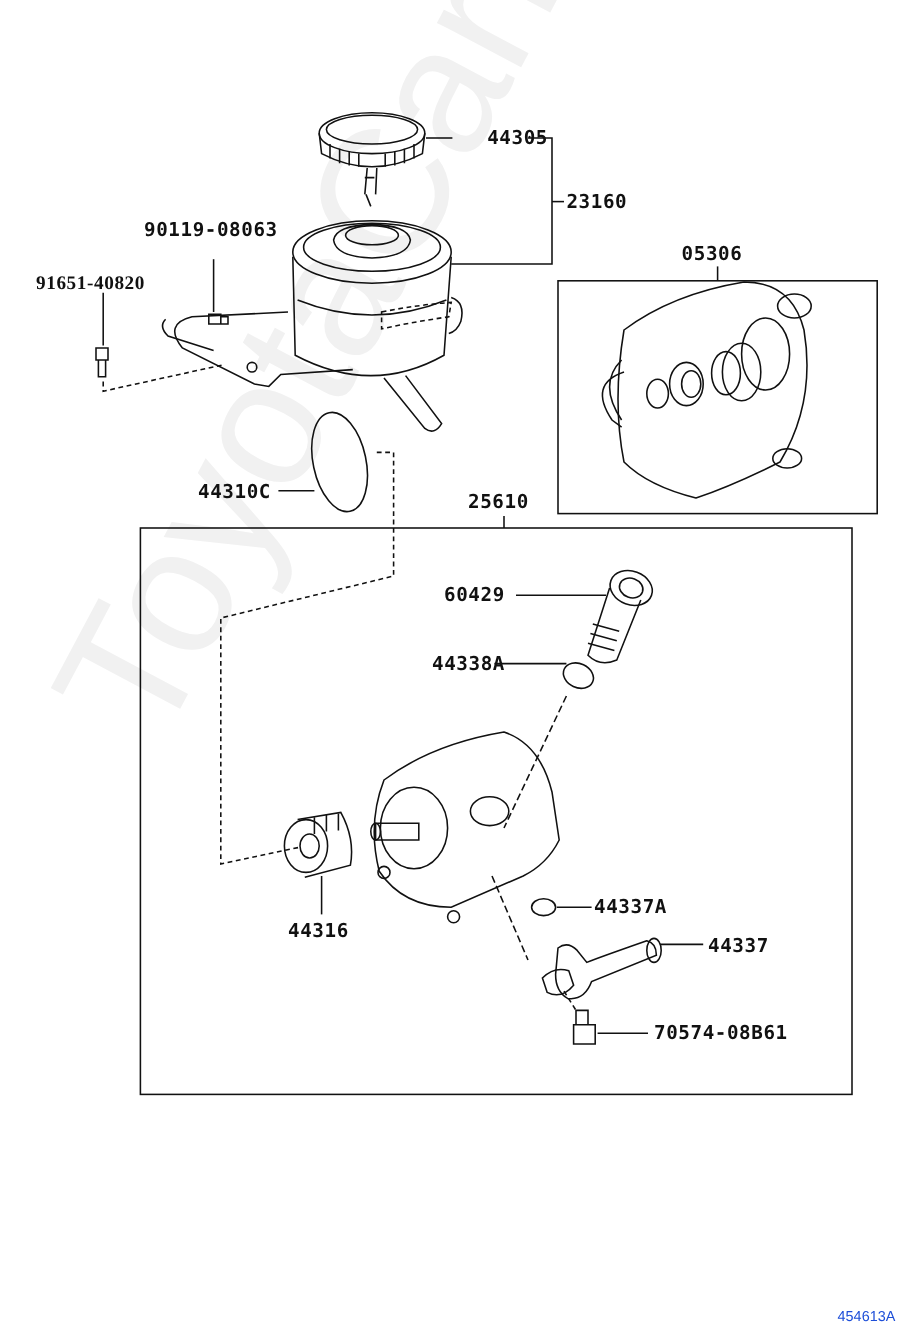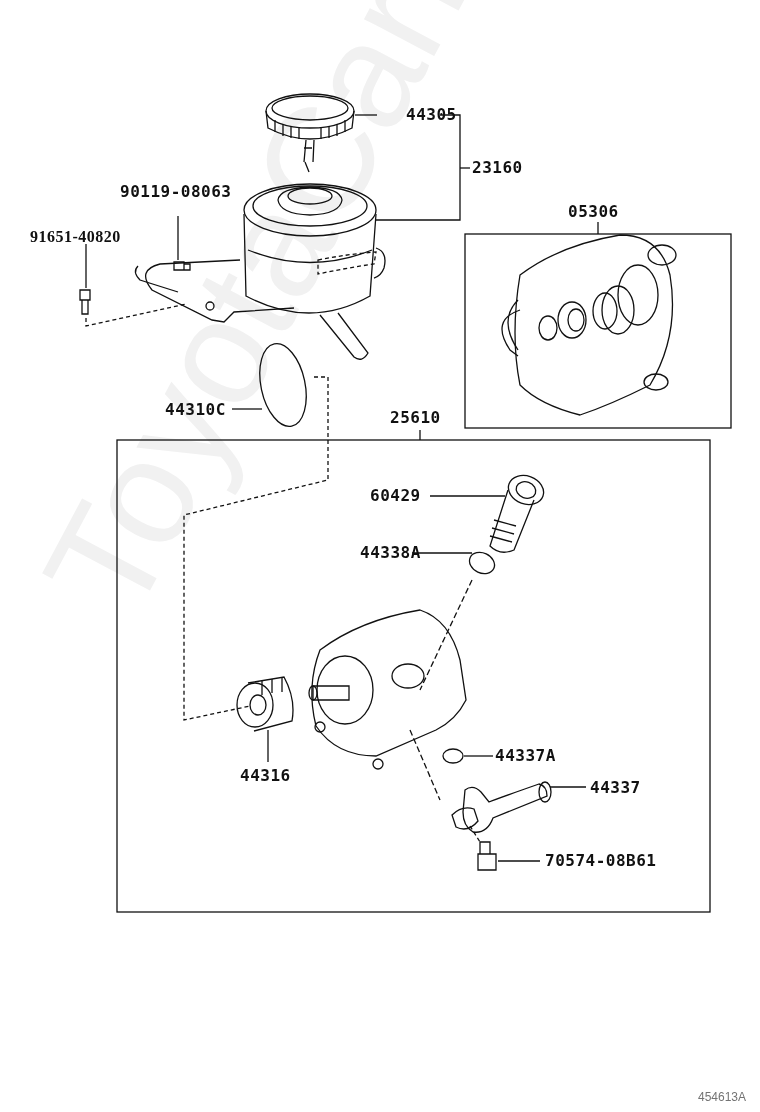--- a/index.html
+++ b/index.html
@@ -1,18 +1,18 @@
 <!DOCTYPE html>
 <html><head>
 <meta charset="utf-8">
 <style>
   html,body{margin:0;padding:0;background:#fff;}
   body{width:760px;height:1112px;position:relative;overflow:hidden;font-family:"DejaVu Sans Mono","Liberation Mono",monospace;}
   .lbl{position:absolute;font-family:"DejaVu Sans Mono","Liberation Mono",monospace;font-weight:bold;font-size:16px;color:#111;letter-spacing:0.5px;line-height:16px;white-space:nowrap;}
-  .ref{position:absolute;font-family:"Liberation Sans",sans-serif;font-size:12px;color:#737373;}
+  .ref{position:absolute;font-family:"Liberation Sans",sans-serif;font-size:12px;color:#1d4ed8;}
   .wm{position:absolute;left:10px;top:560px;transform:rotate(-62deg);transform-origin:left top;font-family:"Liberation Sans",sans-serif;font-size:150px;color:#f1f1f1;white-space:nowrap;}
   svg{position:absolute;left:0;top:0;}
 </style>
 </head>
 <body>
 
 <div class="wm">ToyotaCarMine.ru</div>
 
 <svg width="760" height="1112" viewBox="0 0 760 1112" fill="none" stroke="#111" stroke-width="1.3">
 

